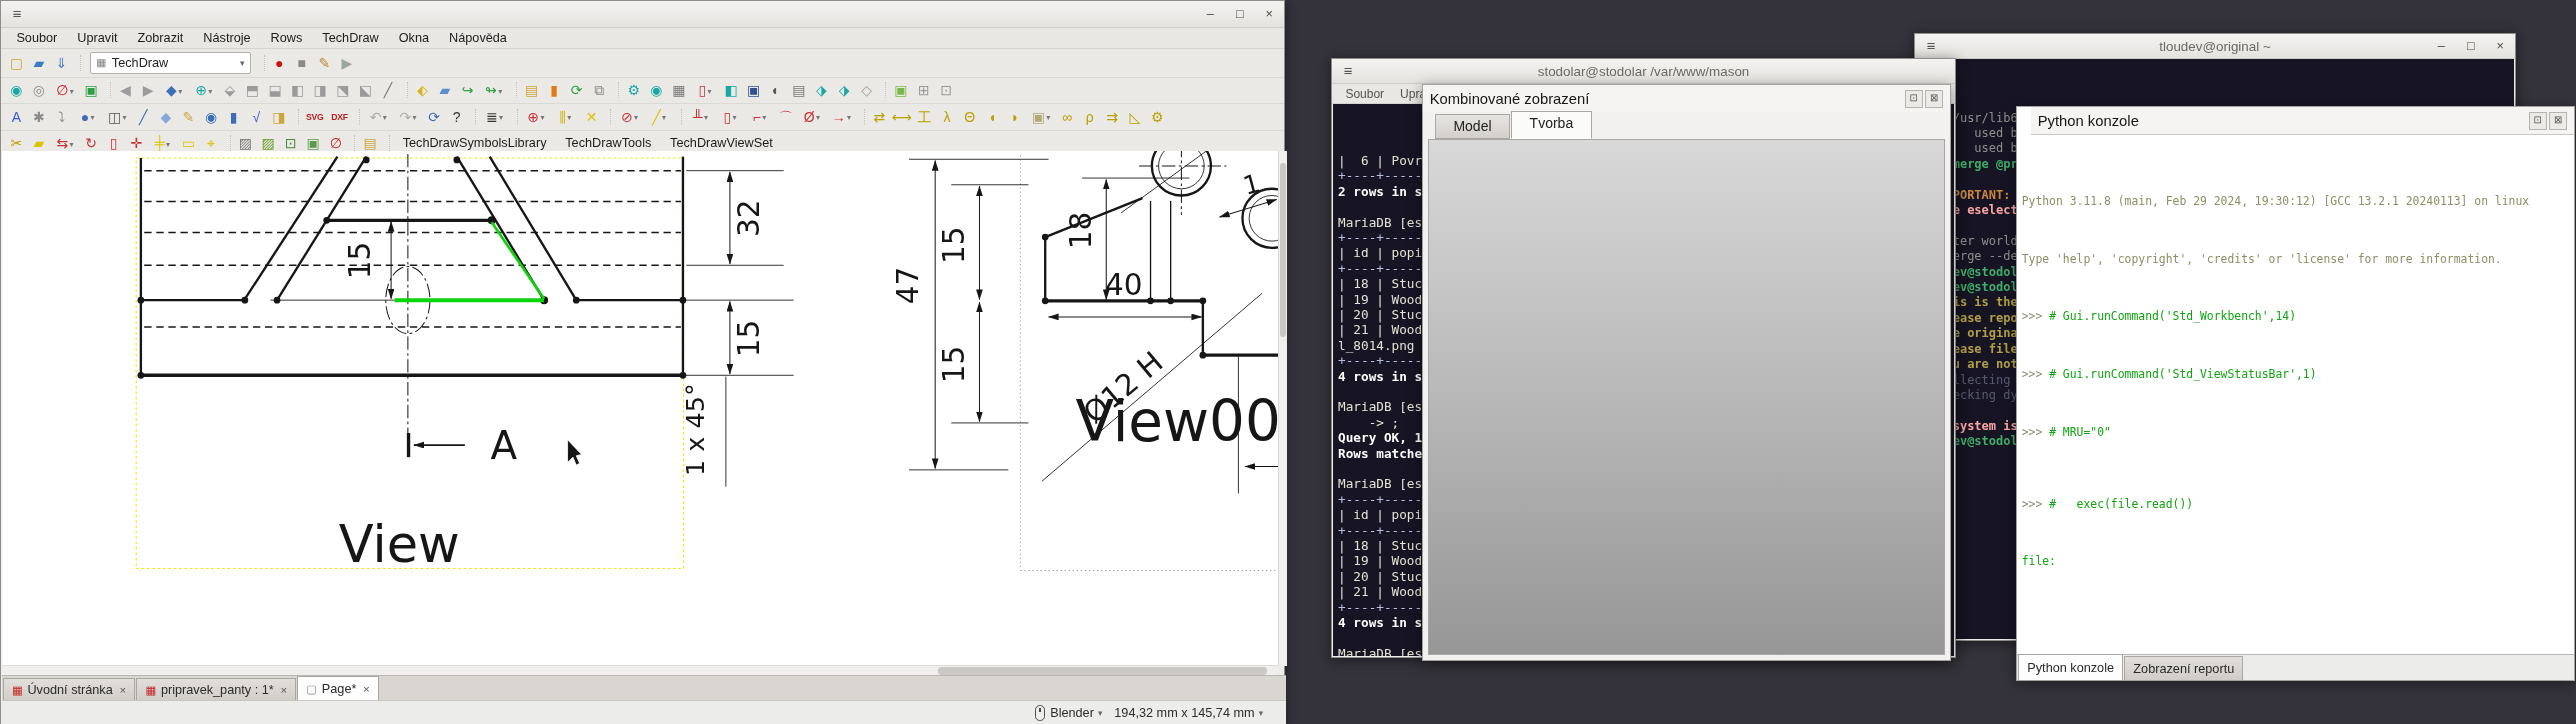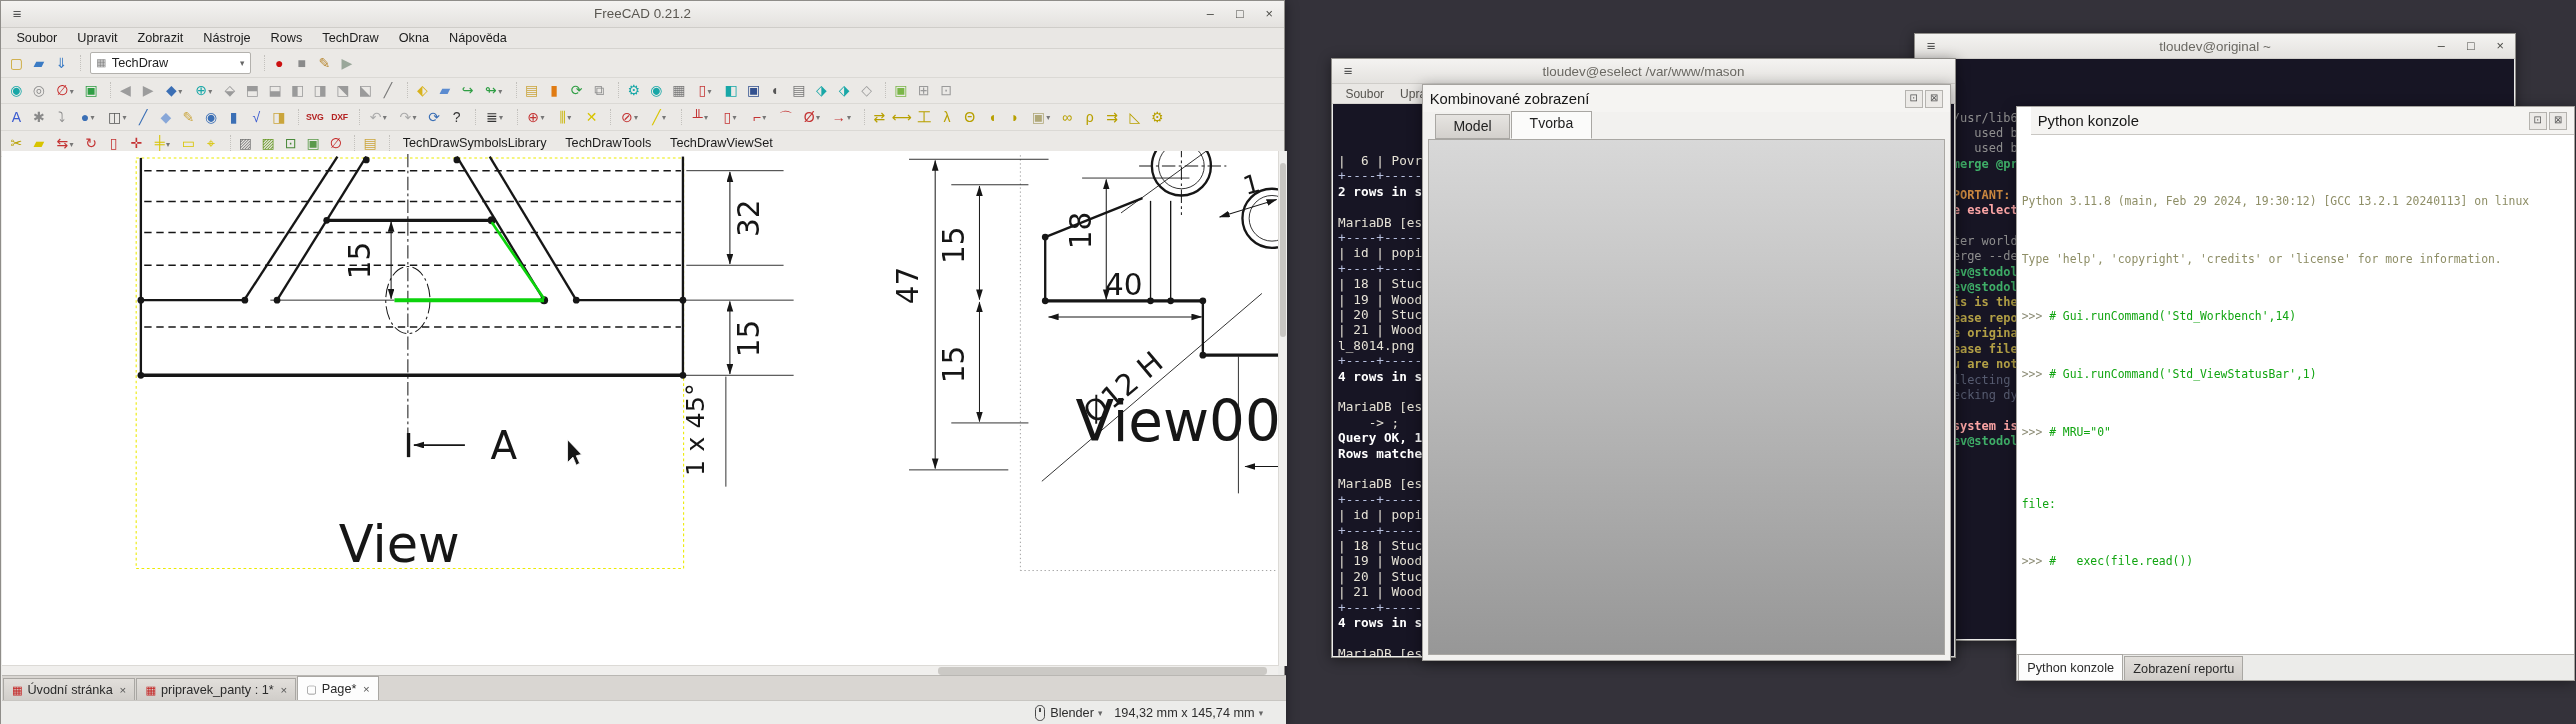--- a/index.html
+++ b/index.html
@@ -91,21 +91,20 @@
   .c-info{color:#8e8e66;} .c-com{color:#11a511;} .c-prompt{color:#8e8e78;}
 </style>
 </head>
 <body>
 
 <div id="screen">
 
   <div class="win" id="fc">
     <div class="titlebar">
       <span class="burger">≡</span>
-      <span class="ttl">FreeCAD 0.21.2</span>
       <span class="winbtns">
         <span>–</span>
         <span>□</span>
         <span>×</span>
       </span>
     </div>
     <div class="menubar">
 
     <span class="mi">Soubor</span>
         <span class="mi">Upravit</span>
@@ -430,21 +429,21 @@
       </span>
     </div>
     <div class="termbody">
       
     <div class="tline"><span><span class="c-dim">/usr/lib6</span></span></div><div class="tline"><span><span class="c-dim">   used by</span></span></div><div class="tline"><span><span class="c-dim">   used by</span></span></div><div class="tline"><span><span class="c-green">merge @pre</span></span></div><div class="tline"><span><span class="c-dim"> </span></span></div><div class="tline"><span><span class="c-orange">PORTANT: 2</span></span></div><div class="tline"><span><span class="c-white">e eselect</span></span></div><div class="tline"><span><span class="c-dim"> </span></span></div><div class="tline"><span><span class="c-dim">ter world</span></span></div><div class="tline"><span><span class="c-dim">erge --dep</span></span></div><div class="tline"><span><span class="c-green">ev@stodola</span></span></div><div class="tline"><span><span class="c-green">ev@stodola</span></span></div><div class="tline"><span><span class="c-yellow">is is the</span></span></div><div class="tline"><span><span class="c-yellow">ease repor</span></span></div><div class="tline"><span><span class="c-yellow">e original</span></span></div><div class="tline"><span><span class="c-yellow">ease file</span></span></div><div class="tline"><span><span class="c-yellow">u are not</span></span></div><div class="tline"><span><span class="c-dim2">llecting s</span></span></div><div class="tline"><span><span class="c-dim2">ecking dyn</span></span></div><div class="tline"><span><span class="c-dim"> </span></span></div><div class="tline"><span><span class="c-white">system is</span></span></div><div class="tline"><span><span class="c-green">ev@stodola</span></span></div></div>
   </div>
 
   <div class="win" id="t1">
     <div class="titlebar termtitle" style="height:24px;">
       <span class="burger">≡</span>
-      <span class="ttl">tloudev@eselect /var/www/mason</span>
+      <span class="ttl">stodolar@stodolar /var/www/mason</span>
     </div>
     <div class="menubar">
 
     <span class="mi">Soubor</span>
         <span class="mi">Upravit</span>
         <span class="mi">Zobrazit</span>
         <span class="mi">Terminál</span>
         <span class="mi">Karty</span>
         <span class="mi">Nápověda</span>
       </div>
@@ -484,23 +483,23 @@
       
         <div class="pyline"><span class="c-prompt"></span><span><span class="c-info">Type 'help', 'copyright', 'credits' or 'license' for more information.</span></span></div>
       
         <div class="pyline"><span class="c-prompt">&gt;&gt;&gt; </span><span><span class="c-com"># Gui.runCommand('Std_Workbench',14)</span></span></div>
       
         <div class="pyline"><span class="c-prompt">&gt;&gt;&gt; </span><span><span class="c-com"># Gui.runCommand('Std_ViewStatusBar',1)</span></span></div>
       
         <div class="pyline"><span class="c-prompt">&gt;&gt;&gt; </span><span><span class="c-com"># MRU="0"</span></span></div>
       
       
+        <div class="pyline"><span class="c-prompt">&gt;&gt;&gt; </span><span><span class="c-com">#   exec(file.read())</span></span></div>
+      
         <div class="pyline"><span class="c-prompt"></span><span><span class="c-com">file:</span></span></div>
-      
-        <div class="pyline"><span class="c-prompt">&gt;&gt;&gt; </span><span><span class="c-com">#   exec(file.read())</span></span></div>
       
         
       
         
       
         
       
         
       
         

